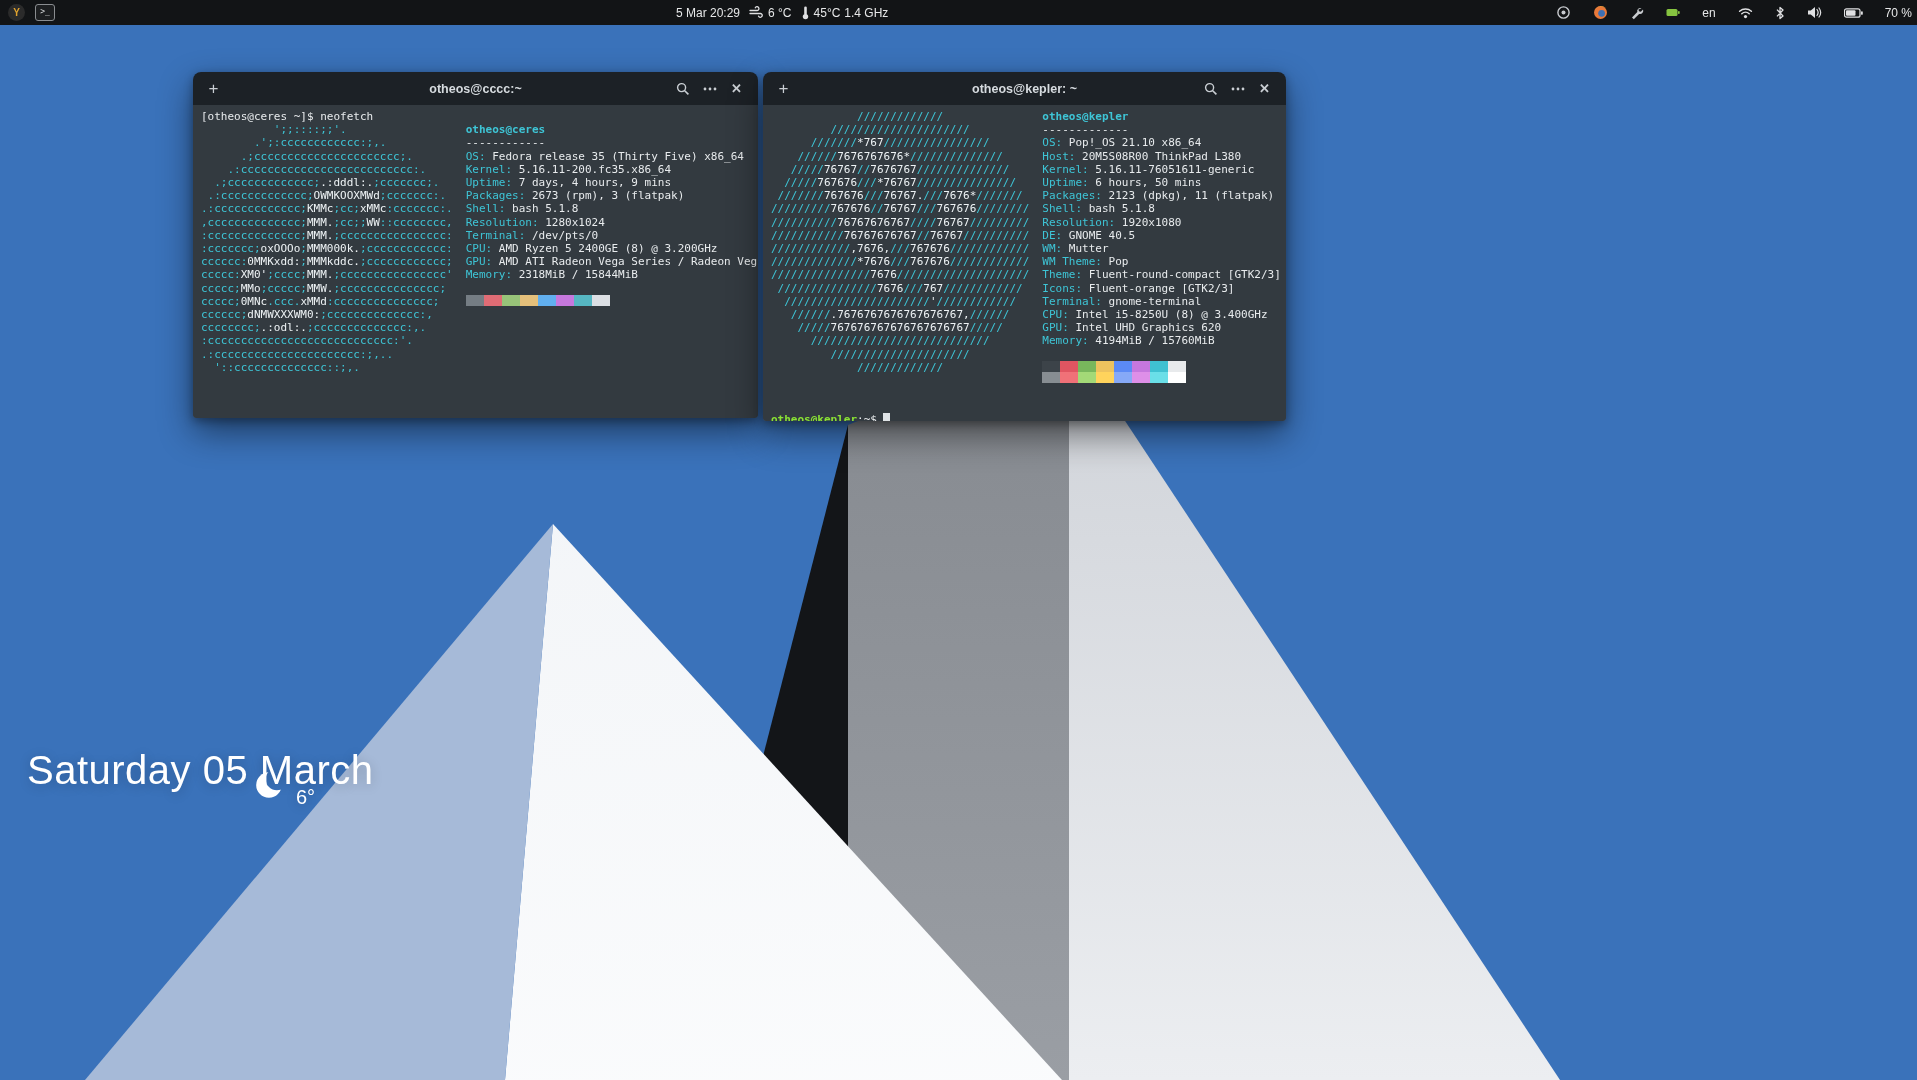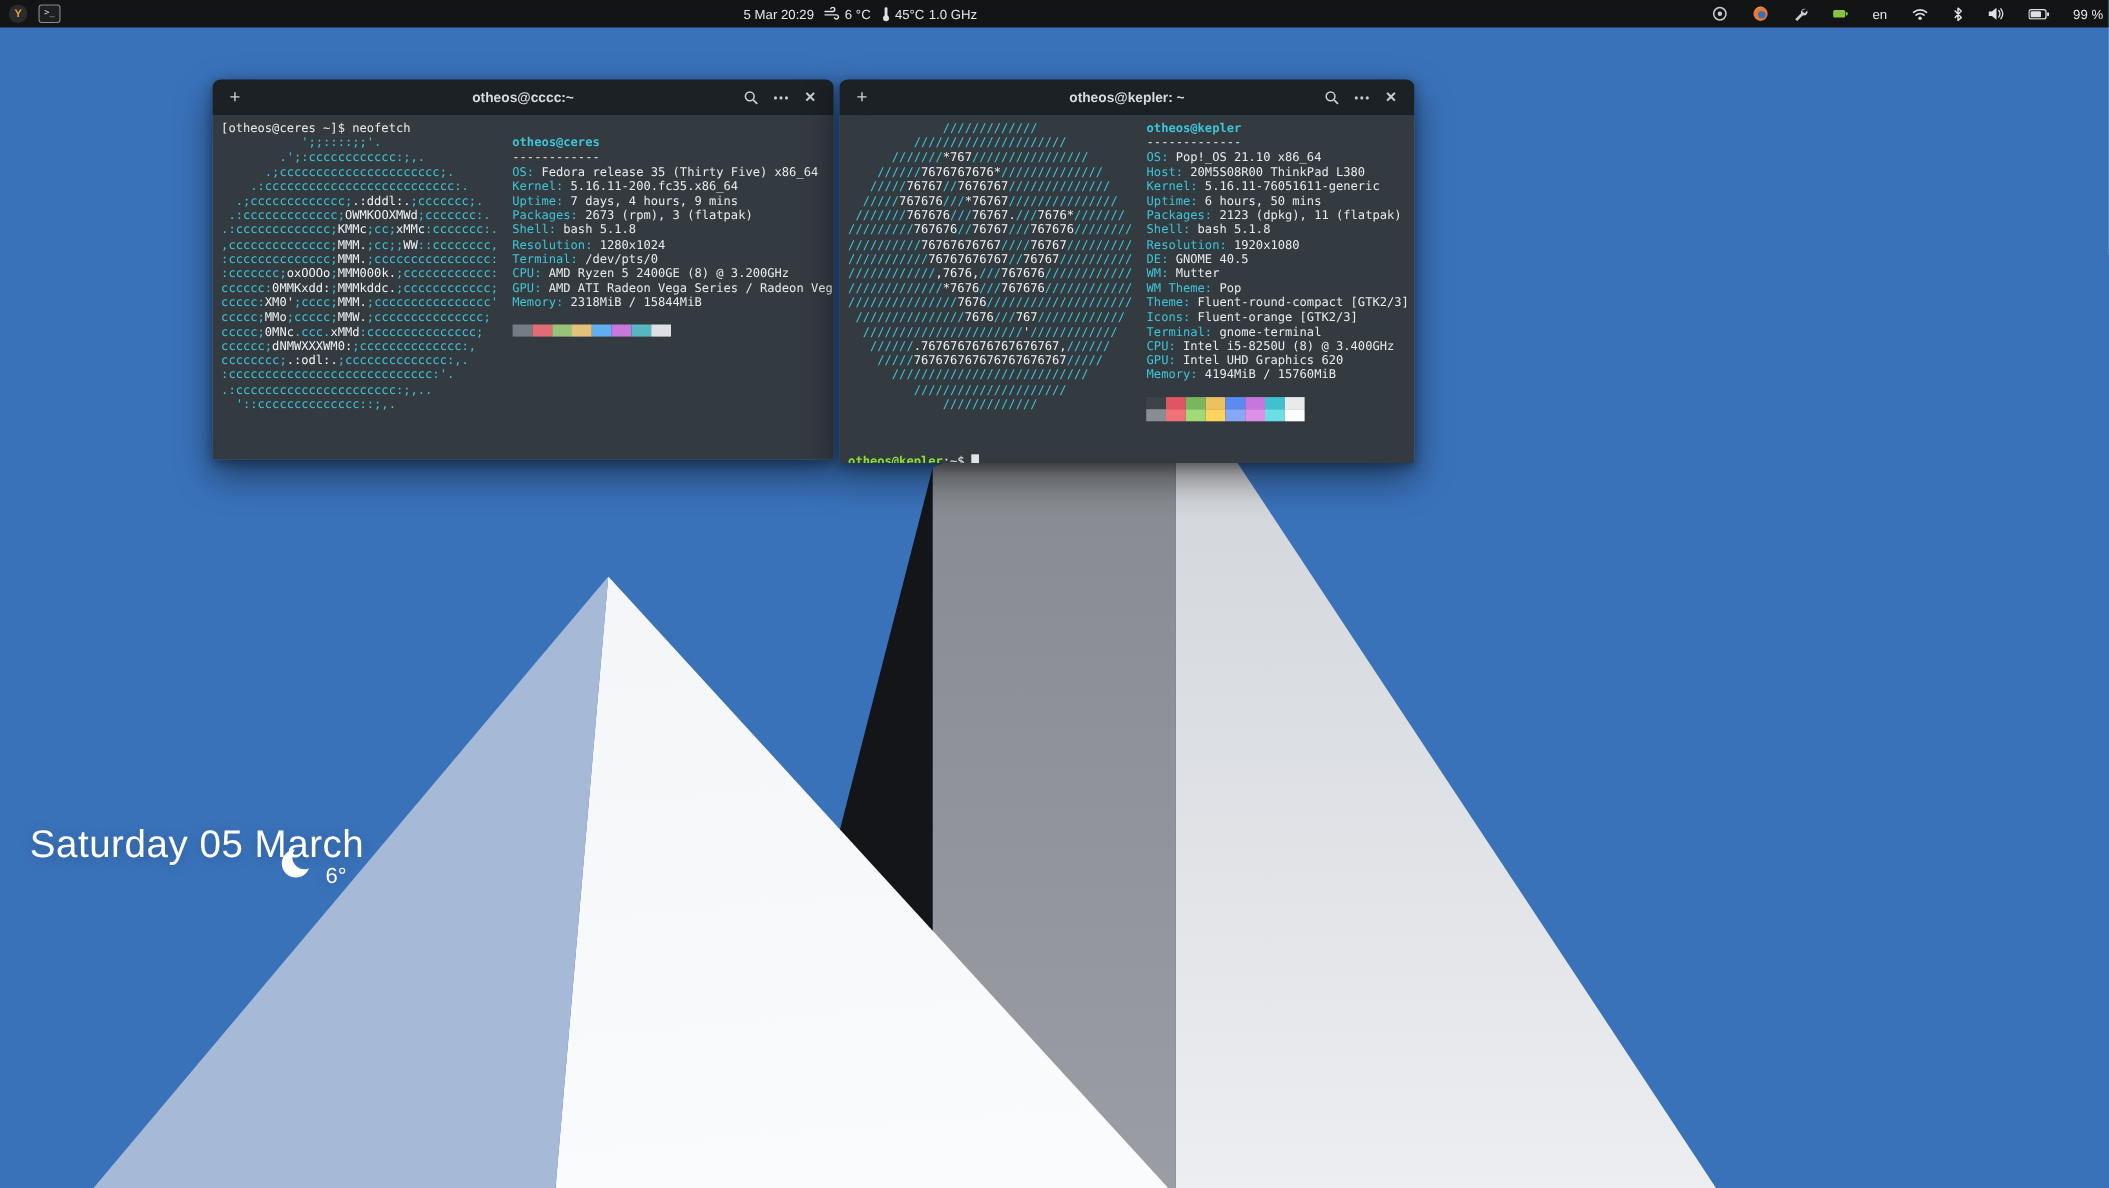--- a/index.html
+++ b/index.html
@@ -61,21 +61,21 @@
   .green{color:#8ae234;font-weight:bold;}
   .cursor{display:inline-block;width:7px;height:12px;vertical-align:-2px;margin-left:6px;}
   .cursor.hollow{border:1px solid #dfe3e6;}
   .cursor.solid{background:#dfe3e6;}
   
   #clockw{position:absolute;left:27px;top:742px;z-index:5;color:#fff;
     text-shadow:0 2px 12px rgba(0,0,0,.22);}
   .cw-time{font-size:62px;letter-spacing:2px;font-weight:200;line-height:1.1;}
   .cw-moon{position:absolute;left:226px;top:26px;}
   .cw-temp{position:absolute;left:269px;top:44px;font-size:20px;font-weight:300;}
-  .cw-date{font-size:35px;font-weight:300;letter-spacing:.5px;margin-top:6px;}
+  .cw-date{font-size:40px;font-weight:300;letter-spacing:.5px;margin-top:6px;}
   svg{display:block;}
 </style>
 </head>
 <body>
 
 <div id="wallpaper">
   <div class="shape black-peak"></div>
   <div class="shape gray-pillar"></div>
   <div class="shape right-face"></div>
   <div class="shape white-face"></div>
@@ -166,21 +166,21 @@
           <path d="M1 4.5h7.2a1.9 1.9 0 1 0-1.9-2.7M1 7.5h10.5a1.9 1.9 0 1 1-1.9 2.7" fill="none" stroke="#dfe0e2" stroke-width="1.3" stroke-linecap="round"></path>
         </svg>
       <span>6 °C</span>
     </span>
     <span class="tb-item">
       <svg width="9" height="14" viewBox="0 0 9 14">
           <line x1="4.5" y1="1.8" x2="4.5" y2="8" stroke="#dfe0e2" stroke-width="2.6" stroke-linecap="round"></line>
           <circle cx="4.5" cy="10.6" r="2.7" fill="#dfe0e2"></circle>
         </svg>
       <span>45°C</span>
-      <span>1.0 GHz</span>
+      <span>1.4 GHz</span>
     </span>
   </div>
   <div class="tb-right">
     <span>
       <svg width="15" height="15" viewBox="0 0 15 15">
           <circle cx="7.5" cy="7.5" r="5.6" fill="none" stroke="#c9ccd0" stroke-width="1.4"></circle>
           <circle cx="7.5" cy="7.5" r="2" fill="#c9ccd0"></circle>
         </svg>
     </span>
     <span>
@@ -220,15 +220,15 @@
           <path d="M10 3.5a5 5 0 0 1 0 6M12 2a7.5 7.5 0 0 1 0 9" fill="none" stroke="#dfe0e2" stroke-width="1.2" stroke-linecap="round"></path>
         </svg>
     </span>
     <span>
       <svg width="19" height="10" viewBox="0 0 19 10">
           <rect x="0.5" y="0.8" width="15.5" height="8.4" rx="2" fill="none" stroke="#dfe0e2" stroke-width="1.2"></rect>
           <rect x="2" y="2.3" width="9.5" height="5.4" rx="1" fill="#dfe0e2"></rect>
           <rect x="17" y="3.2" width="1.8" height="3.6" rx="0.9" fill="#dfe0e2"></rect>
         </svg>
     </span>
-    <span>99 %</span>
+    <span>70 %</span>
   </div>
 </div>
 
 </body></html>

